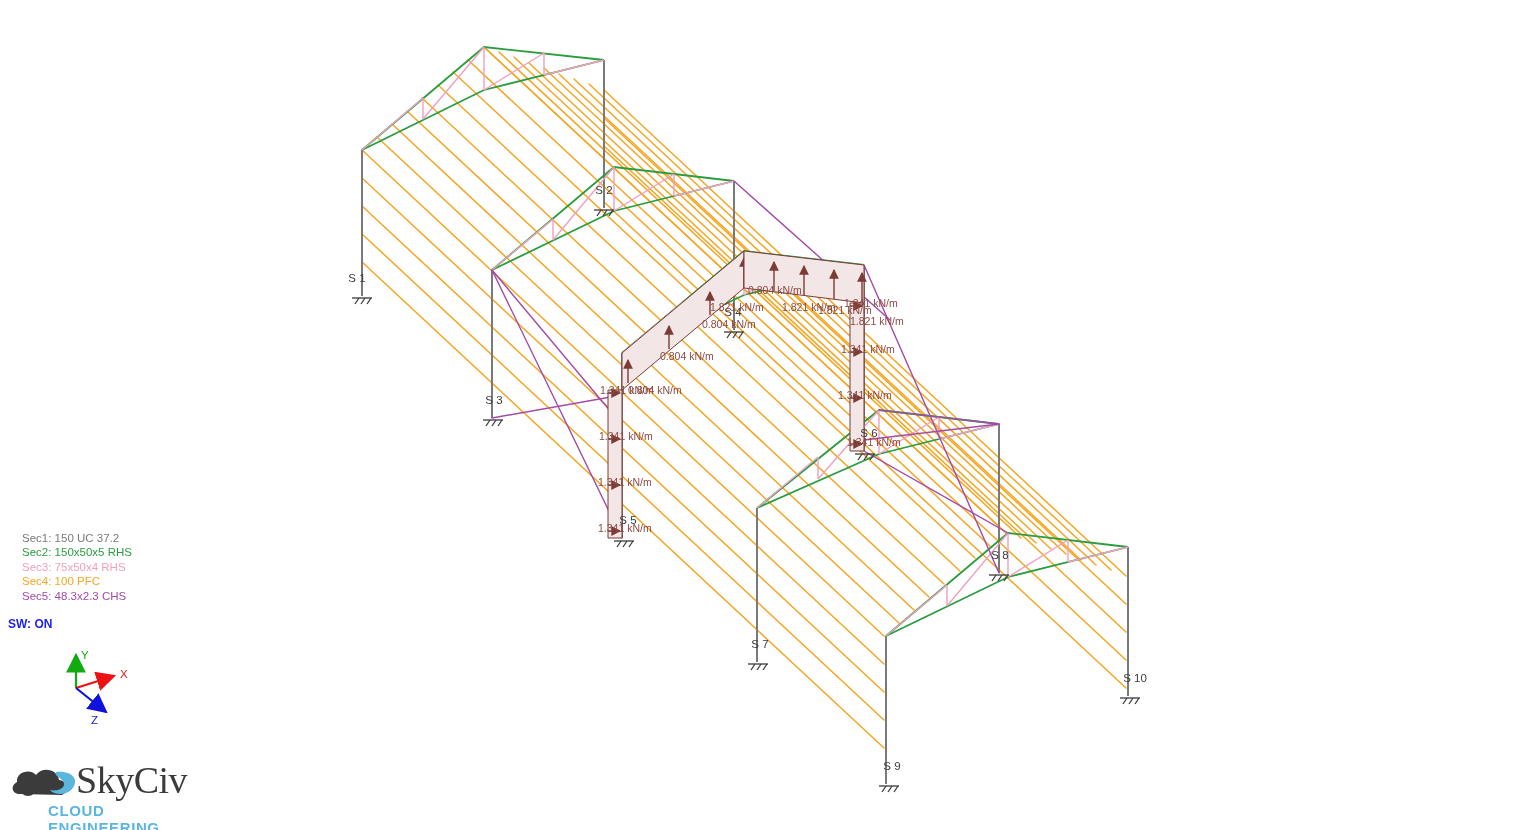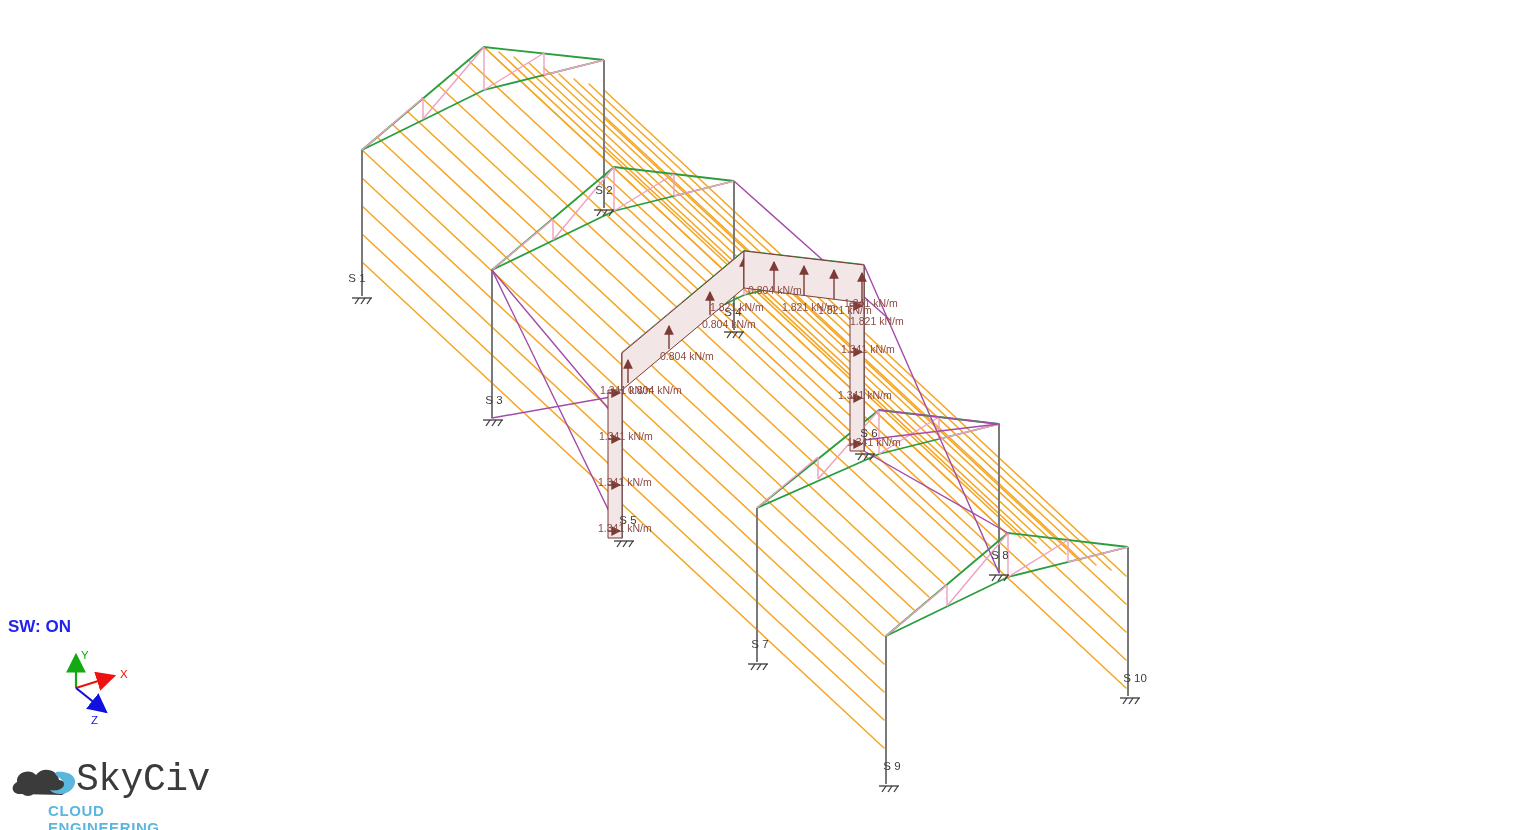--- a/index.html
+++ b/index.html
@@ -35,21 +35,21 @@
     font-size: 11.5px;
     line-height: 14.4px;
     font-family: "Liberation Sans", sans-serif;
     white-space: nowrap;
   }
   .legend-row { display: block; }
   .sw-label {
     position: absolute;
     left: 8px;
     top: 617px;
-    font-size: 17px;
+    font-size: 12px;
     font-weight: bold;
     color: #2222ee;
     font-family: "Liberation Sans", sans-serif;
   }
   .axis-widget {
     position: absolute;
     left: 48px;
     top: 645px;
     width: 110px;
     height: 90px;
@@ -61,21 +61,21 @@
     width: 190px;
     height: 62px;
   }
   .logo-text {
     position: absolute;
     left: 66px;
     top: 0px;
     font-size: 38px;
     letter-spacing: -0.5px;
     color: #3b3b3b;
-    font-family: Liberation Mono, monospace;
+    font-family: Liberation Serif, serif;
   }
   .logo-sub {
     position: absolute;
     left: 38px;
     top: 44px;
     font-size: 15px;
     font-weight: bold;
     letter-spacing: 0.6px;
     color: #5bb6dd;
     font-family: "Liberation Sans", sans-serif;
@@ -374,20 +374,27 @@
       <text class="lbl-load" x="600" y="394">1.341 kN/m</text>
       <text class="lbl-load" x="628" y="394">0.804 kN/m</text>
       <text class="lbl-load" x="838" y="399">1.341 kN/m</text>
       <text class="lbl-load" x="599" y="440">1.341 kN/m</text>
       <text class="lbl-load" x="847" y="446">1.341 kN/m</text>
       <text class="lbl-load" x="598" y="486">1.341 kN/m</text>
       <text class="lbl-load" x="598" y="532">1.341 kN/m</text>
     </g>
   </svg>
 
+  <div class="legend-panel">
+    <span class="legend-row" style="color:#7a7a7a">Sec1: 150 UC 37.2</span>
+    <span class="legend-row" style="color:#2a9d3e">Sec2: 150x50x5 RHS</span>
+    <span class="legend-row" style="color:#f0a0c0">Sec3: 75x50x4 RHS</span>
+    <span class="legend-row" style="color:#f5a623">Sec4: 100 PFC</span>
+    <span class="legend-row" style="color:#a34ba8">Sec5: 48.3x2.3 CHS</span>
+  </div>
 
   <div class="sw-label">SW: ON</div>
 
   <div class="axis-widget">
     <svg viewBox="0 0 110 90" width="110" height="90">
       <line x1="28" y1="43" x2="28" y2="10" stroke="#11aa11" stroke-width="2.2" marker-end="url(#ah-green)"></line>
       <line x1="28" y1="43" x2="66" y2="31" stroke="#ee1111" stroke-width="2.2" marker-end="url(#ah-red)"></line>
       <line x1="28" y1="43" x2="58" y2="67" stroke="#1111dd" stroke-width="2.2" marker-end="url(#ah-blue)"></line>
       <text x="33" y="14" font-size="11.5" fill="#11aa11">Y</text>
       <text x="72" y="33" font-size="11.5" fill="#ee1111">X</text>

